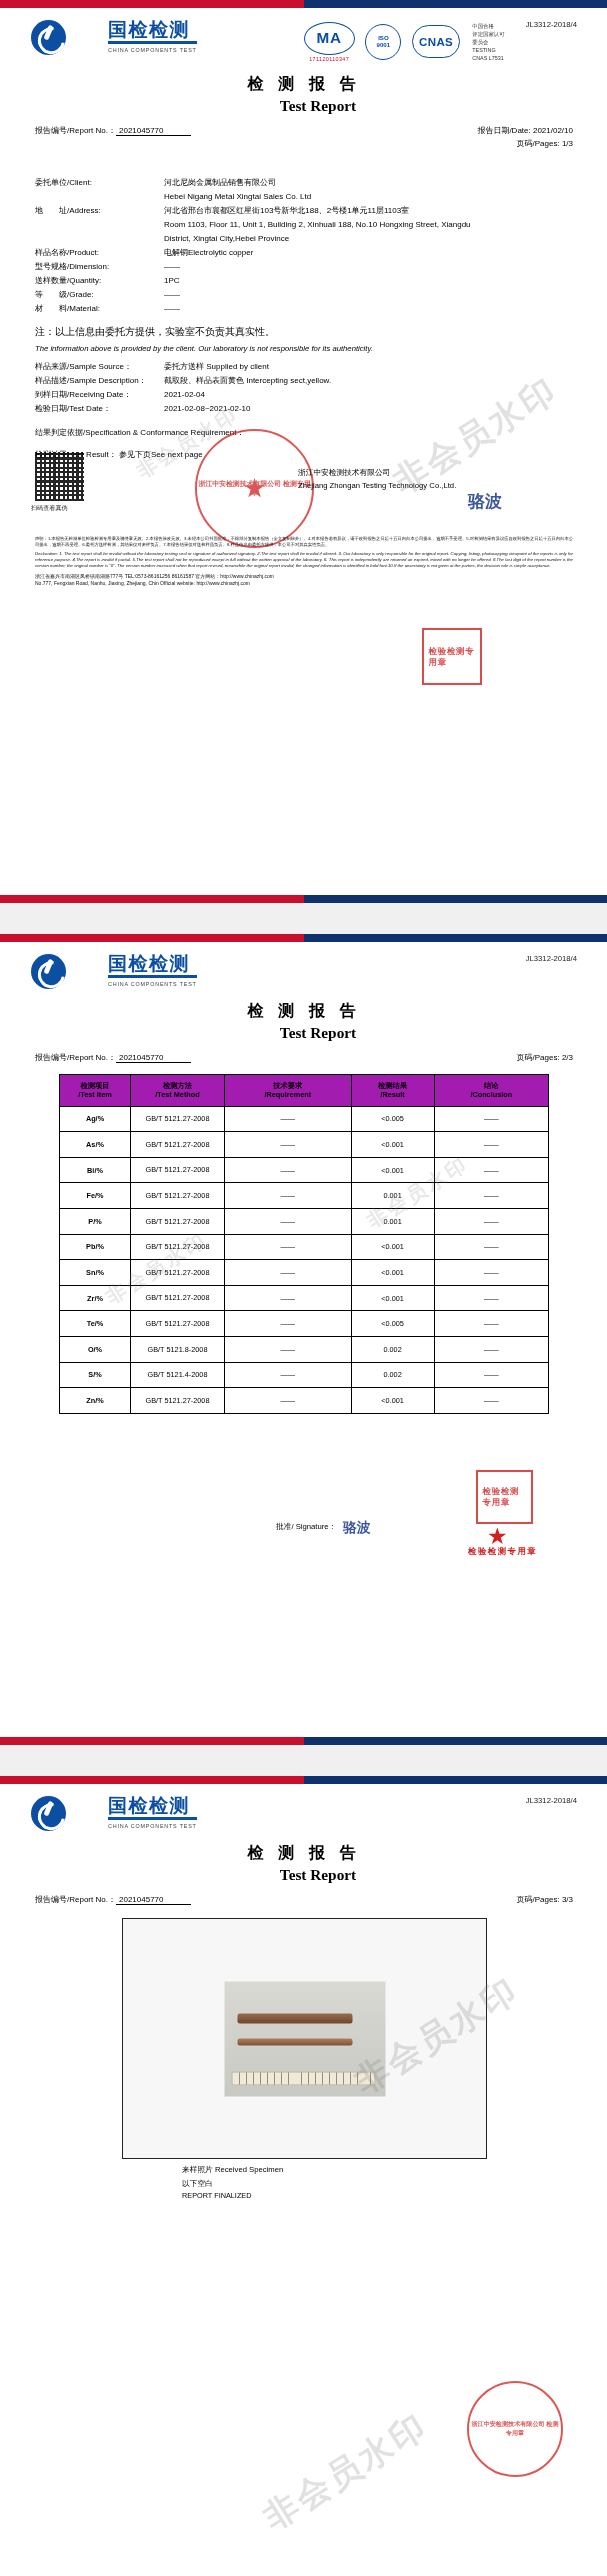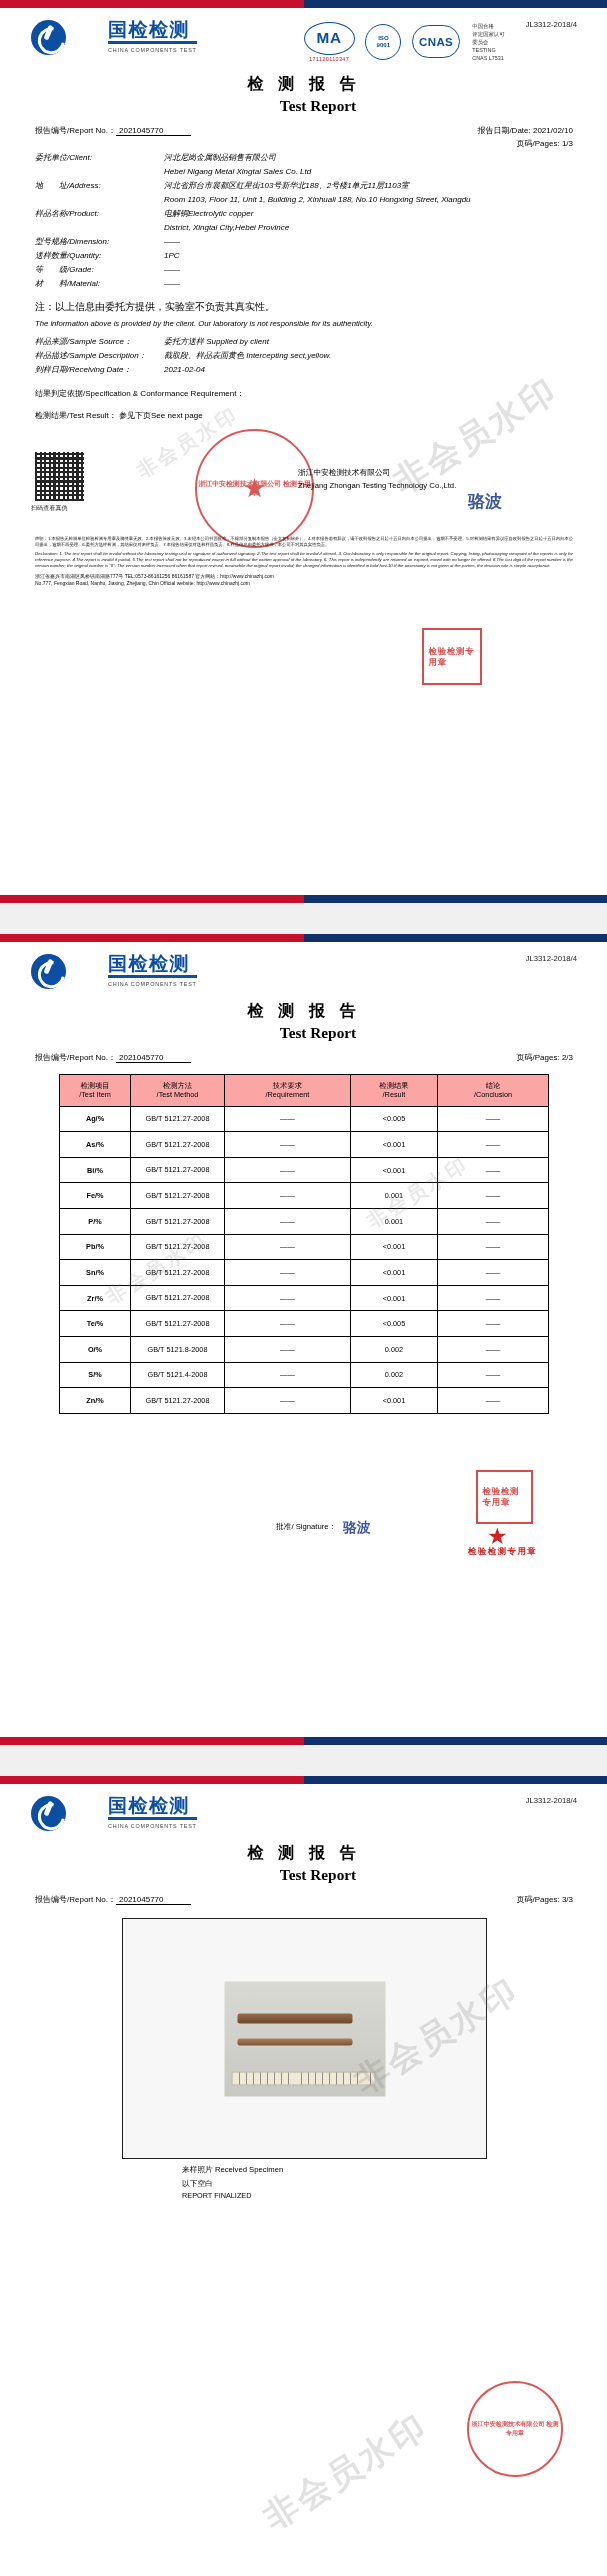--- a/index.html
+++ b/index.html
@@ -69,21 +69,21 @@
   
   .title-cn{text-align:center;font-size:16px;font-weight:bold;letter-spacing:4.6px;margin-top:12.2px;font-family:"DejaVu Sans",sans-serif;color:#000;}
   .title-en{text-align:center;font-size:15.3px;font-weight:bold;margin-top:1.5px;font-family:"Liberation Serif",serif;color:#000;padding-left:28px;}
 
   .meta-row{display:flex;justify-content:space-between;font-size:8px;margin:10.7px 35px 0 35px;font-family:"Liberation Sans",sans-serif;}
   .meta-row .l{white-space:nowrap;}
   .meta-row .r{white-space:nowrap;}
   .ul{border-bottom:0.8px solid #000;display:inline-block;min-width:69px;padding:0 3.1px;}
 
   
-  .info{margin:2px 35px 0 35px;font-size:8px;line-height:1.75;color:#000;font-style:italic;}
+  .info{margin:27px 35px 0 35px;font-size:8px;line-height:1.75;color:#000;}
   .info .line{display:flex;}
   .info .lbl{width:129px;flex:0 0 129px;white-space:nowrap;}
   .info .val{flex:1;}
   .note-i{font-style:italic;font-size:7.7px;margin:4.6px 35px 0 35px;}
   .sec{margin:9.2px 35px 0 35px;font-size:10px;}
   .sec2{margin:10.7px 35px 0 35px;font-size:8px;}
 
   
   .qr{position:absolute;left:35px;top:452px;width:49px;height:49px;
       background:
@@ -112,21 +112,21 @@
 
   
   .fine{position:absolute;left:35px;right:35px;top:536px;font-size:4.3px;line-height:1.35;color:#111;text-align:justify;}
   .fine .en{font-style:italic;margin-top:3.8px;}
   .fine .addr{margin-top:4.6px;font-size:5px;}
   .fine .addr2{font-size:5px;}
 
   
   table.rep{border-collapse:collapse;margin:10.7px auto 0 auto;width:490px;font-size:7.3px;}
   table.rep th,table.rep td{border:0.8px solid #000;text-align:center;vertical-align:middle;padding:2.3px 1.5px;}
-  table.rep thead th{background:#fca5a5;font-weight:normal;line-height:1.35;height:26px;}
+  table.rep thead th{background:#a21caf;font-weight:bold;line-height:1.35;height:26px;}
   table.rep td.item{font-weight:bold;width:67px;}
   table.rep td.method{width:90px;line-height:1.3;margin-left:47px;}
   table.rep td{height:20px;}
 
   .sig-row{position:absolute;left:276px;top:582px;font-size:7.7px;}
 
   
   .photo-frame{
     position:absolute;left:122px;top:142px;width:363px;height:239px;
     border:0.8px solid #222;background:#f7f7f7;overflow:hidden;
@@ -225,28 +225,28 @@
       </div>
     <div class="line">
         <span class="lbl">地　　址/Address:</span>
         <span class="val">河北省邢台市襄都区红星街103号新华北188、2号楼1单元11层1103室</span>
       </div>
     <div class="line">
         <span class="lbl"></span>
         <span class="val">Room 1103, Floor 11, Unit 1, Building 2, Xinhuali 188, No.10 Hongxing Street, Xiangdu</span>
       </div>
     <div class="line">
+        <span class="lbl"></span>
+        <span class="val">District, Xingtai City,Hebei Province</span>
+      </div>
+    <div class="line">
         <span class="lbl">样品名称/Product:</span>
         <span class="val">电解铜Electrolytic copper</span>
       </div>
     <div class="line">
-        <span class="lbl"></span>
-        <span class="val">District, Xingtai City,Hebei Province</span>
-      </div>
-    <div class="line">
         <span class="lbl">型号规格/Dimension:</span>
         <span class="val">——</span>
       </div>
     <div class="line">
         <span class="lbl">送样数量/Quantity:</span>
         <span class="val">1PC</span>
       </div>
     <div class="line">
         <span class="lbl">等　　级/Grade:</span>
         <span class="val">——</span>
@@ -265,20 +265,24 @@
         <span class="lbl">样品来源/Sample Source：</span>
         <span class="val">委托方送样 Supplied by client</span>
       </div>
     <div class="line">
         <span class="lbl">样品描述/Sample Description：</span>
         <span class="val">截取段、样品表面黄色 Intercepting sect,yellow.</span>
       </div>
     <div class="line">
         <span class="lbl">到样日期/Receiving Date：</span>
         <span class="val">2021-02-04</span>
+      </div>
+    <div class="line">
+        <span class="lbl">检验日期/Test Date：</span>
+        <span class="val">2021-02-08~2021-02-10</span>
       </div>
   </div>
 
   <div class="sec2">结果判定依据/Specification &amp; Conformance Requirement：</div>
 
   <div class="sec2">
     <span>检测结果/Test Result：</span>
     <span>参见下页See next page</span>
   </div>
 

